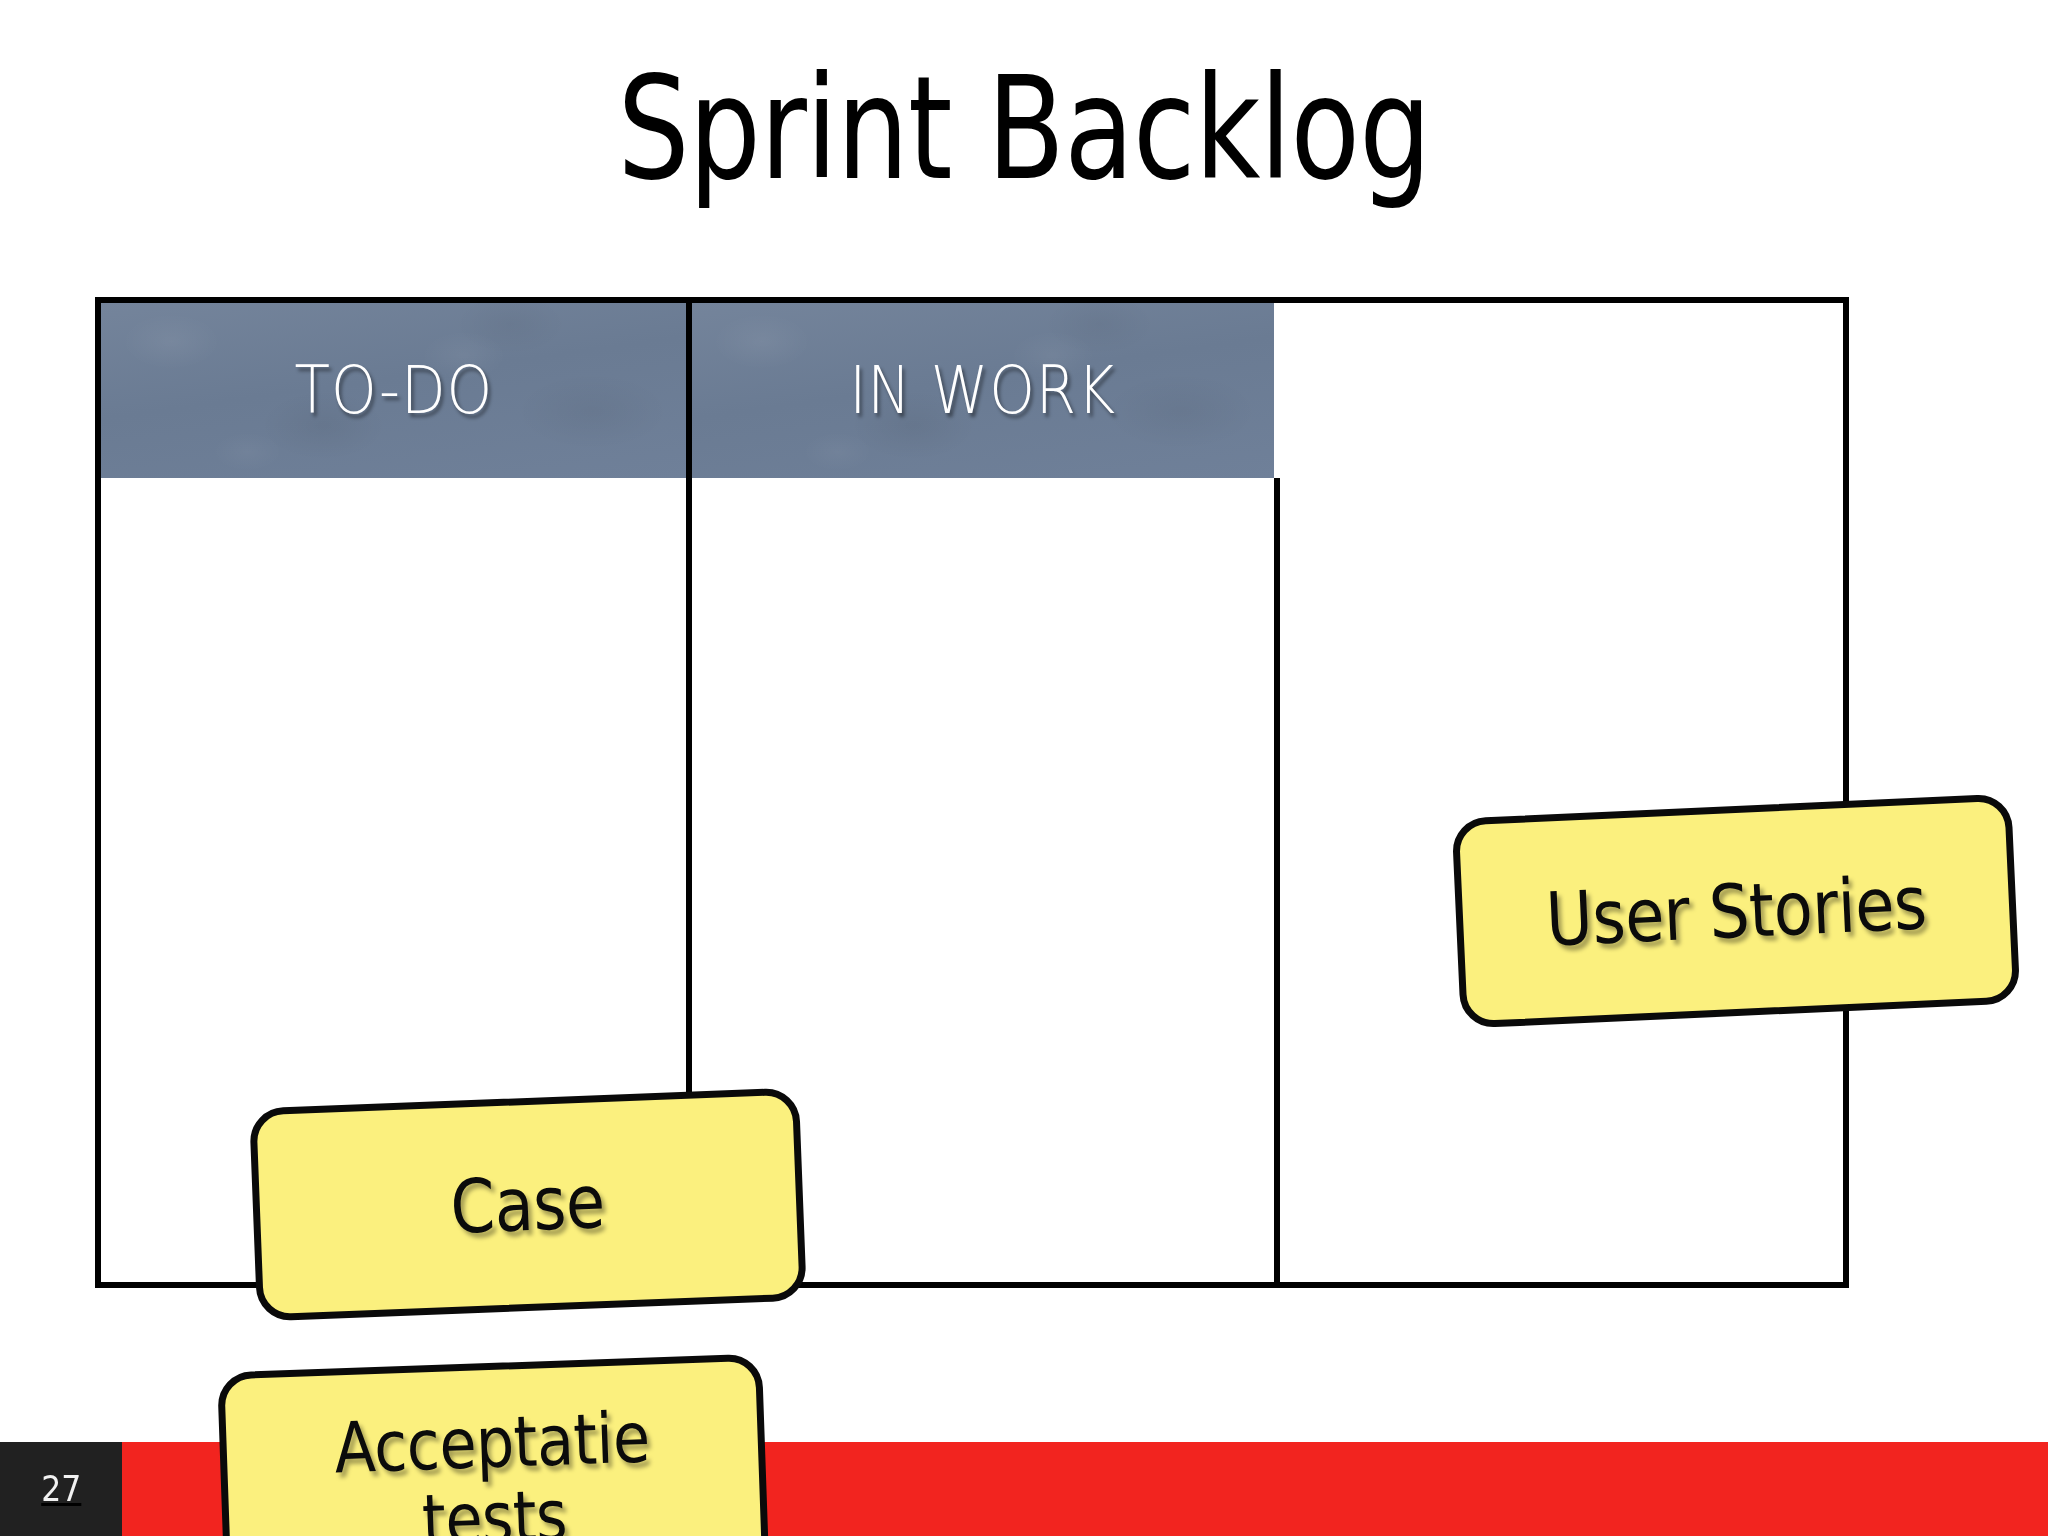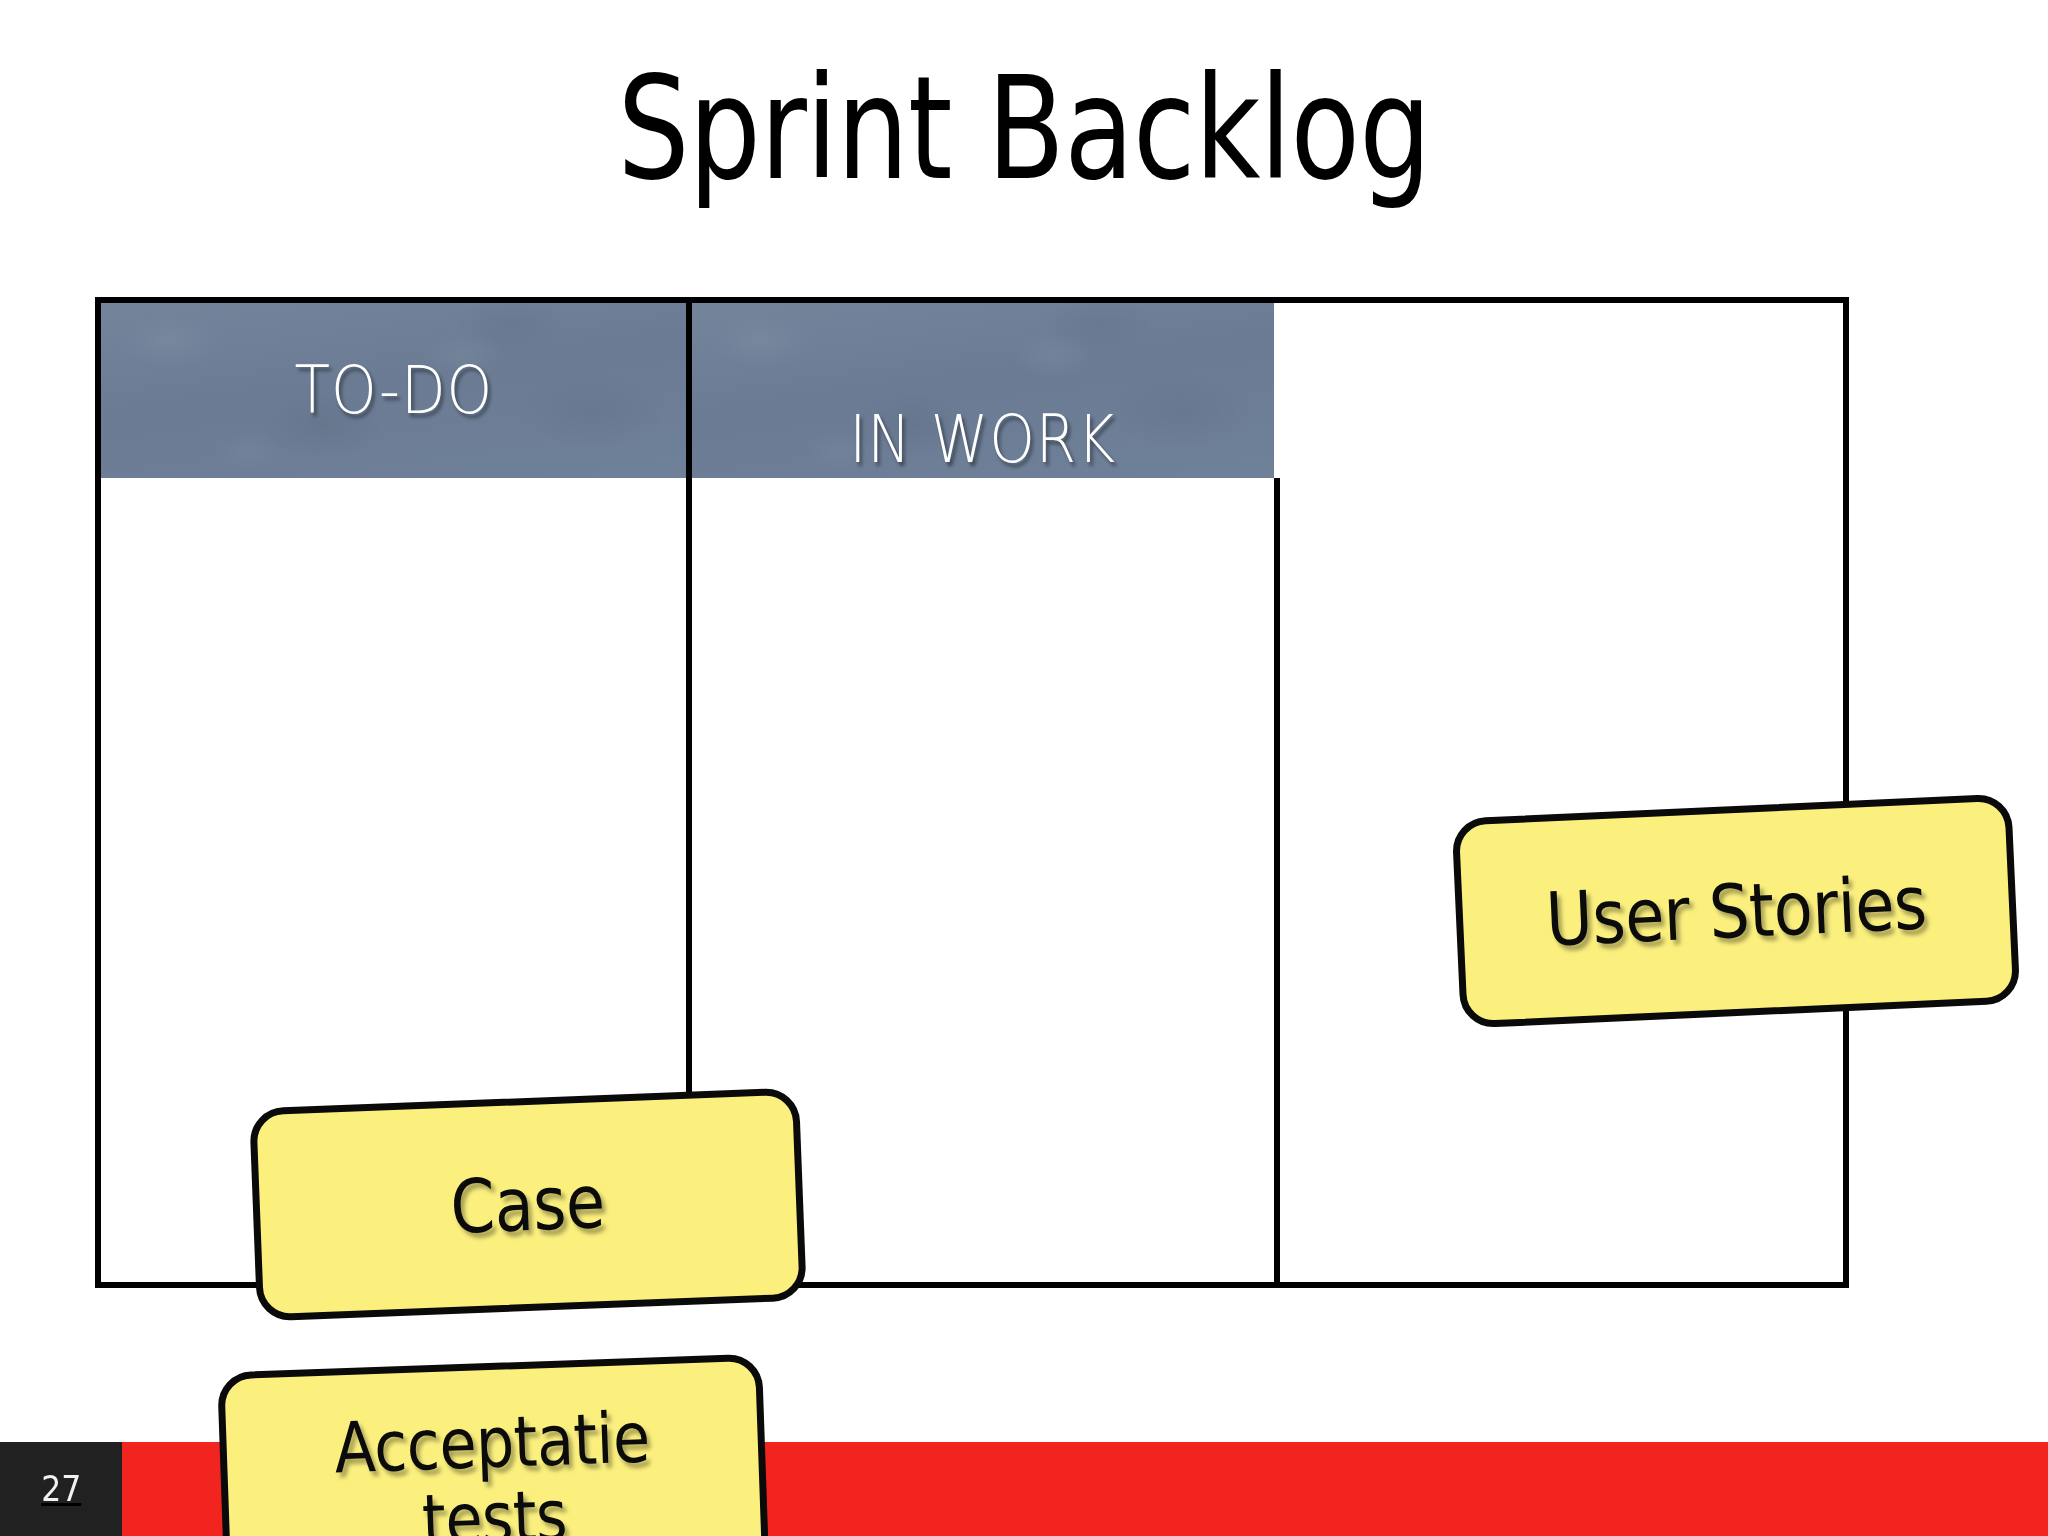--- a/index.html
+++ b/index.html
@@ -66,21 +66,21 @@
       radial-gradient(ellipse 110px 55px at 84% 62%, rgba(0,0,0,0.045), rgba(0,0,0,0) 70%),
       radial-gradient(ellipse 50px 28px at 25% 85%, rgba(255,255,255,0.04), rgba(255,255,255,0) 70%),
       radial-gradient(ellipse 80px 44px at 70% 12%, rgba(0,0,0,0.04), rgba(0,0,0,0) 70%),
       linear-gradient(172deg, #74849b 0%, #6a7b93 45%, #6f8099 100%);
     display: flex;
     align-items: center;
     justify-content: center;
     overflow: hidden;
   }
   .header-cell.col-todo   { width: 585px; }
-  .header-cell.col-inwork { width: 582px; align-items: flex-end; }
+  .header-cell.col-inwork { width: 582px; }
   .header-cell.col-done   { width: 575px; flex: 1 1 auto; }
 
   .header-cell + .header-cell { border-left: 6px solid #000000; }
 
   .header-label {
     font-family: "DejaVu Sans", sans-serif;
     font-size: 66px;
     font-weight: 300;
     color: #ffffff;
     letter-spacing: 1px;

